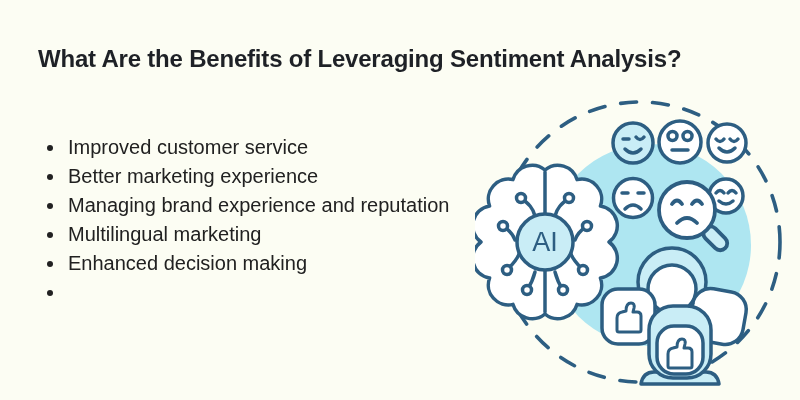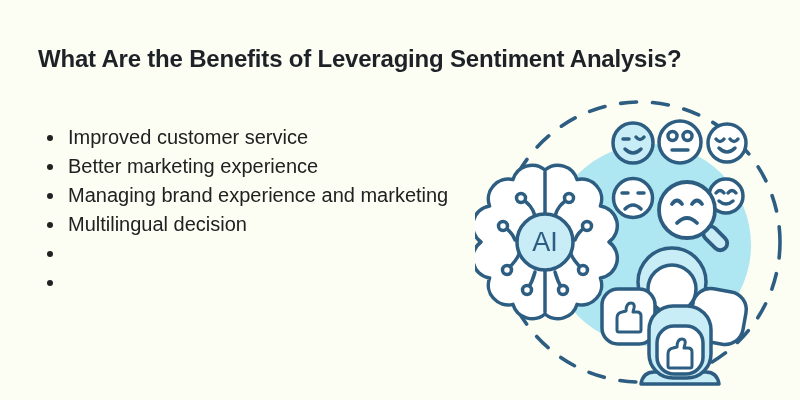--- a/index.html
+++ b/index.html
@@ -6,21 +6,21 @@
   body { font-family: "Liberation Sans", sans-serif; }
   .canvas {
     position:relative; width:800px; height:400px;
     background:#fcfdf3; overflow:hidden;text-align:right;
   }
   .title {
     position:absolute; left:38px; top:45px;
     font-size:24px; font-weight:bold; color:#1e2126;
     letter-spacing:-0.2px; white-space:nowrap;
   }
-  .benefits { position:absolute; left:47px; top:123px; margin:0; padding:0; list-style:none; }
+  .benefits { position:absolute; left:47px; top:133px; margin:0; padding:0; list-style:none; }
   .benefits li {
     display:flex; align-items:center; height:29px;
     font-size:20px; color:#212121; white-space:nowrap;
   }
   .bullet {
     width:6px; height:6px; border-radius:50%; background:#212121;
     margin-right:15px; flex:0 0 auto;
   }
   .illustration { position:absolute; left:475px; top:92px; width:320px; height:310px; }
 </style>
@@ -35,28 +35,29 @@
     <li>
       <span class="bullet"></span>
       <span class="li-text">Improved customer service</span>
     </li>
   <li>
       <span class="bullet"></span>
       <span class="li-text">Better marketing experience</span>
     </li>
       <li>
       <span class="bullet"></span>
-      <span class="li-text">Managing brand experience and marketing</span>
+      <span class="li-text">Managing brand experience and reputation</span>
     </li>
       <li>
       <span class="bullet"></span>
-      <span class="li-text">Multilingual decision</span>
+      <span class="li-text">Multilingual marketing</span>
     </li>
       <li>
       <span class="bullet"></span>
+      <span class="li-text">Enhanced decision making</span>
     </li>
       <li>
       <span class="bullet"></span>
     </li>
     </ul>
 
   <svg class="illustration" viewBox="0 0 320 310" fill="none" stroke-linecap="round" stroke-linejoin="round">
 
     <circle cx="165" cy="150" r="140" stroke="#2d5e82" stroke-width="3.6" stroke-dasharray="16 16" fill="none"></circle>
 

